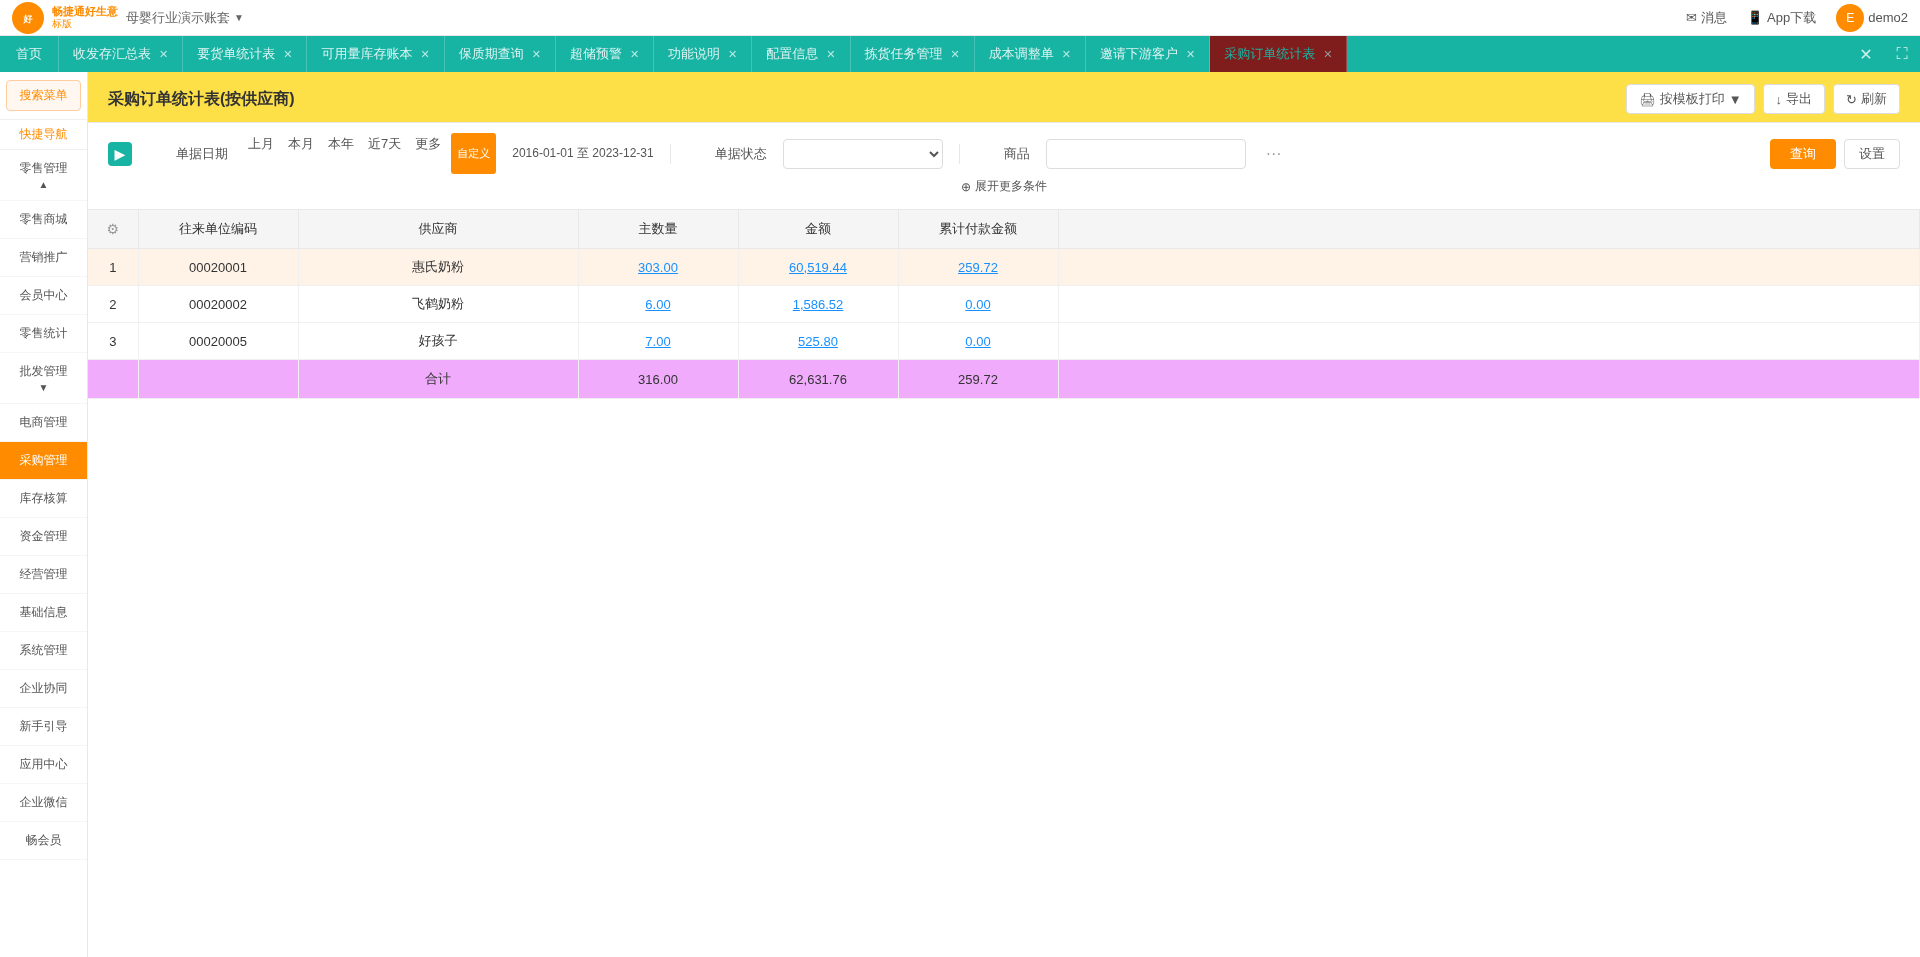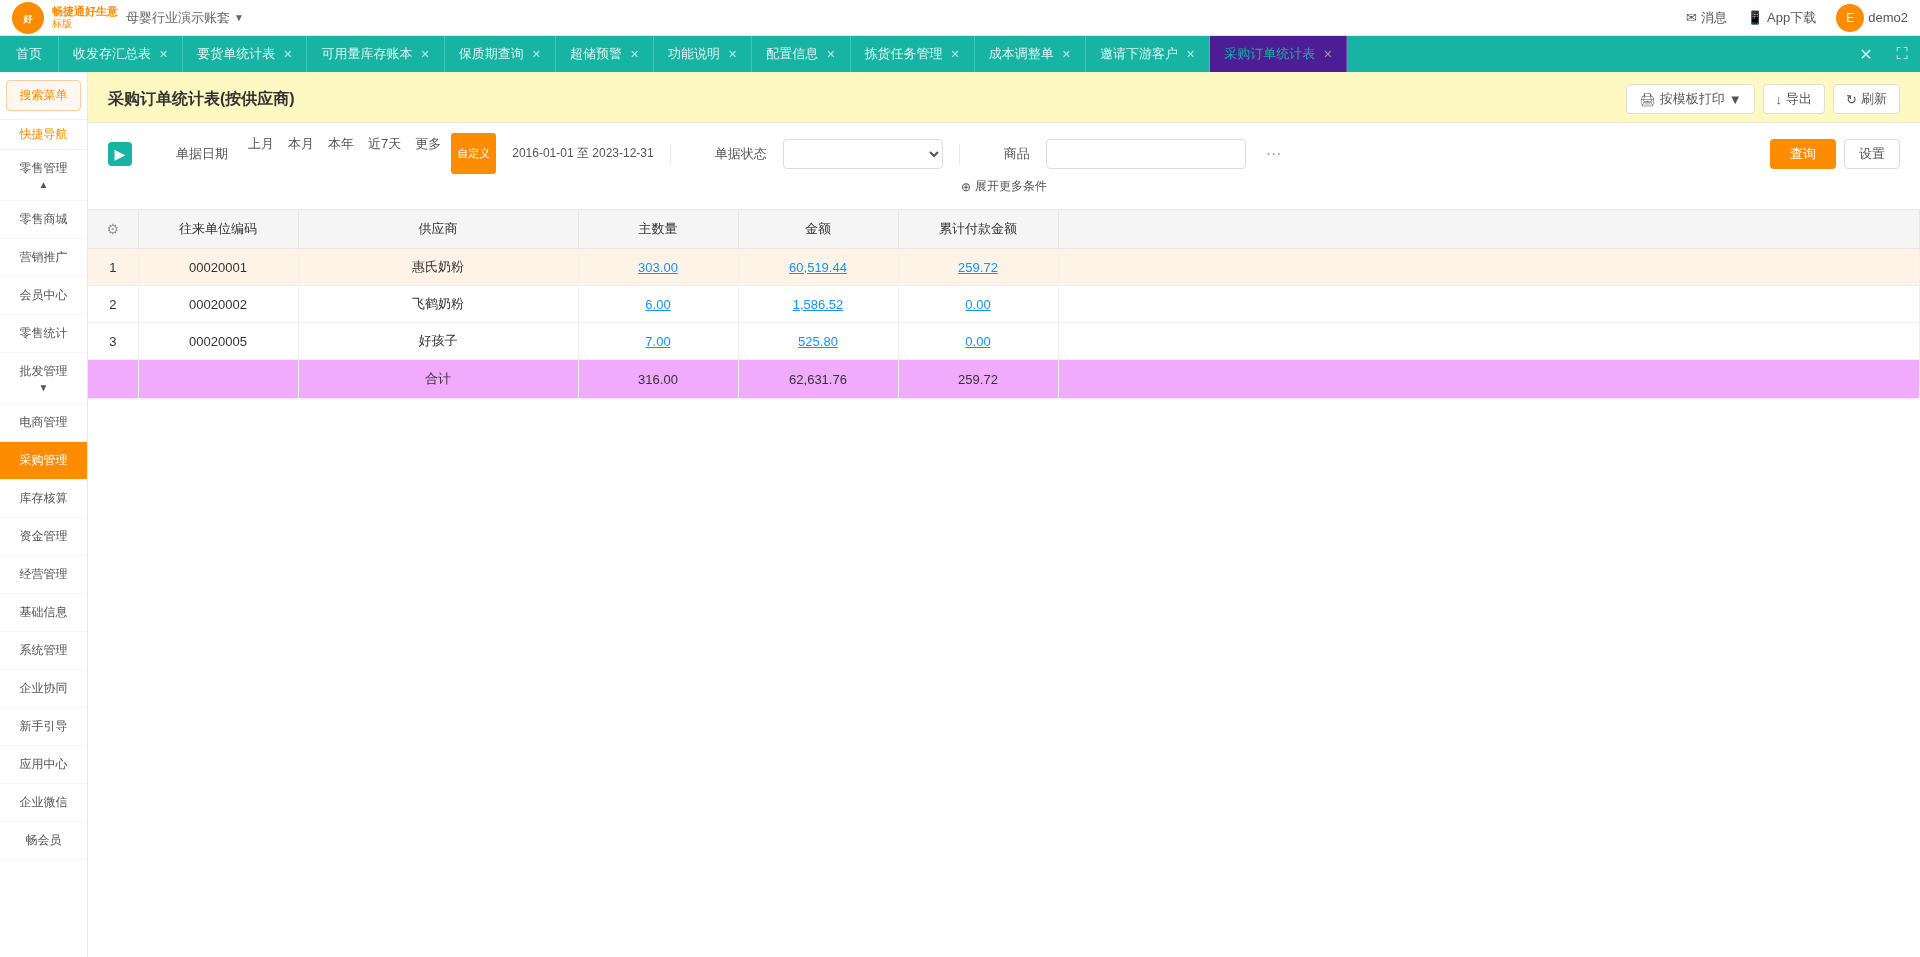--- a/index.html
+++ b/index.html
@@ -10,21 +10,21 @@
     .logo-area { display: flex; align-items: center; gap: 8px; }
     .logo-icon { width: 32px; height: 32px; background: #ff8c00; border-radius: 50%; display: flex; align-items: center; justify-content: center; color: white; font-size: 14px; font-weight: bold; }
     .workspace-selector { display: flex; align-items: center; gap: 4px; color: #666; font-size: 13px; cursor: pointer; }
     .top-right { display: flex; align-items: center; gap: 20px; }
     .top-right-item { display: flex; align-items: center; gap: 4px; color: #555; font-size: 13px; cursor: pointer; }
     .avatar { width: 28px; height: 28px; background: #ff8c00; border-radius: 50%; display: flex; align-items: center; justify-content: center; color: white; font-size: 12px; }
 
     
     .nav-tabs { height: 36px; background: #17b3a3; display: flex; align-items: center; padding: 0 0; overflow: hidden; }
     .nav-tab { padding: 0 14px; height: 36px; display: flex; align-items: center; color: rgba(255,255,255,0.85); font-size: 13px; cursor: pointer; white-space: nowrap; border-right: 1px solid rgba(255,255,255,0.2); gap: 4px; }
-    .nav-tab.active { background: #4c1d95; color: #17b3a3; }
+    .nav-tab.active { background: #7f1d1d; color: #17b3a3; }
     .nav-tab .close-x { color: rgba(255,255,255,0.7); font-size: 11px; margin-left: 4px; }
     .nav-tab.active .close-x { color: #999; }
     .nav-tab-home { padding: 0 16px; }
     .nav-right { margin-left: auto; display: flex; align-items: center; }
     .nav-btn { width: 36px; height: 36px; display: flex; align-items: center; justify-content: center; color: rgba(255,255,255,0.8); cursor: pointer; font-size: 16px; }
 
     
     .main-layout { display: flex; flex: 1; overflow: hidden; }
 
     
@@ -33,21 +33,21 @@
     .sidebar-search-btn { width: 100%; padding: 6px 4px; background: #fff7f0; border: 1px solid #ffcca0; border-radius: 4px; color: #ff8c00; font-size: 12px; text-align: center; cursor: pointer; }
     .sidebar-nav-btn { padding: 6px 4px; text-align: center; color: #ff8c00; font-size: 12px; cursor: pointer; border-bottom: 1px solid #f0f0f0; }
     .sidebar-item { padding: 10px 4px; text-align: center; color: #555; font-size: 12px; cursor: pointer; border-bottom: 1px solid #f5f5f5; display: flex; flex-direction: column; align-items: center; gap: 2px; }
     .sidebar-item.active { background: #ff8c00; color: #fff; }
     .sidebar-item .expand-icon { font-size: 10px; }
 
     
     .content { flex: 1; display: flex; flex-direction: column; overflow: hidden; background: #f5f5f5; }
 
     
-    .page-header { background: #fef9c3; padding: 12px 20px 8px; border-bottom: 1px solid #e8e8e8; display: flex; align-items: center; justify-content: space-between; }
+    .page-header { background: #fde047; padding: 12px 20px 8px; border-bottom: 1px solid #e8e8e8; display: flex; align-items: center; justify-content: space-between; }
     .page-title { font-size: 16px; color: #333; font-weight: bold; }
     .page-actions { display: flex; align-items: center; gap: 8px; }
     .btn-print { display: flex; align-items: center; gap: 4px; padding: 5px 12px; border: 1px solid #ddd; border-radius: 4px; background: #fff; color: #555; font-size: 13px; cursor: pointer; }
     .btn-export { display: flex; align-items: center; gap: 4px; padding: 5px 12px; border: 1px solid #ddd; border-radius: 4px; background: #fff; color: #555; font-size: 13px; cursor: pointer; }
     .btn-refresh { display: flex; align-items: center; gap: 4px; padding: 5px 12px; border: 1px solid #ddd; border-radius: 4px; background: #fff; color: #555; font-size: 13px; cursor: pointer; }
 
     
     .filter-area { background: #fff; padding: 10px 20px; border-bottom: 1px solid #e8e8e8; }
     .filter-row { display: flex; align-items: center; gap: 16px; flex-wrap: nowrap; }
     .filter-collapse-btn { width: 24px; height: 24px; background: #17b3a3; color: white; border: none; border-radius: 4px; cursor: pointer; display: flex; align-items: center; justify-content: center; font-size: 14px; flex-shrink: 0; }

